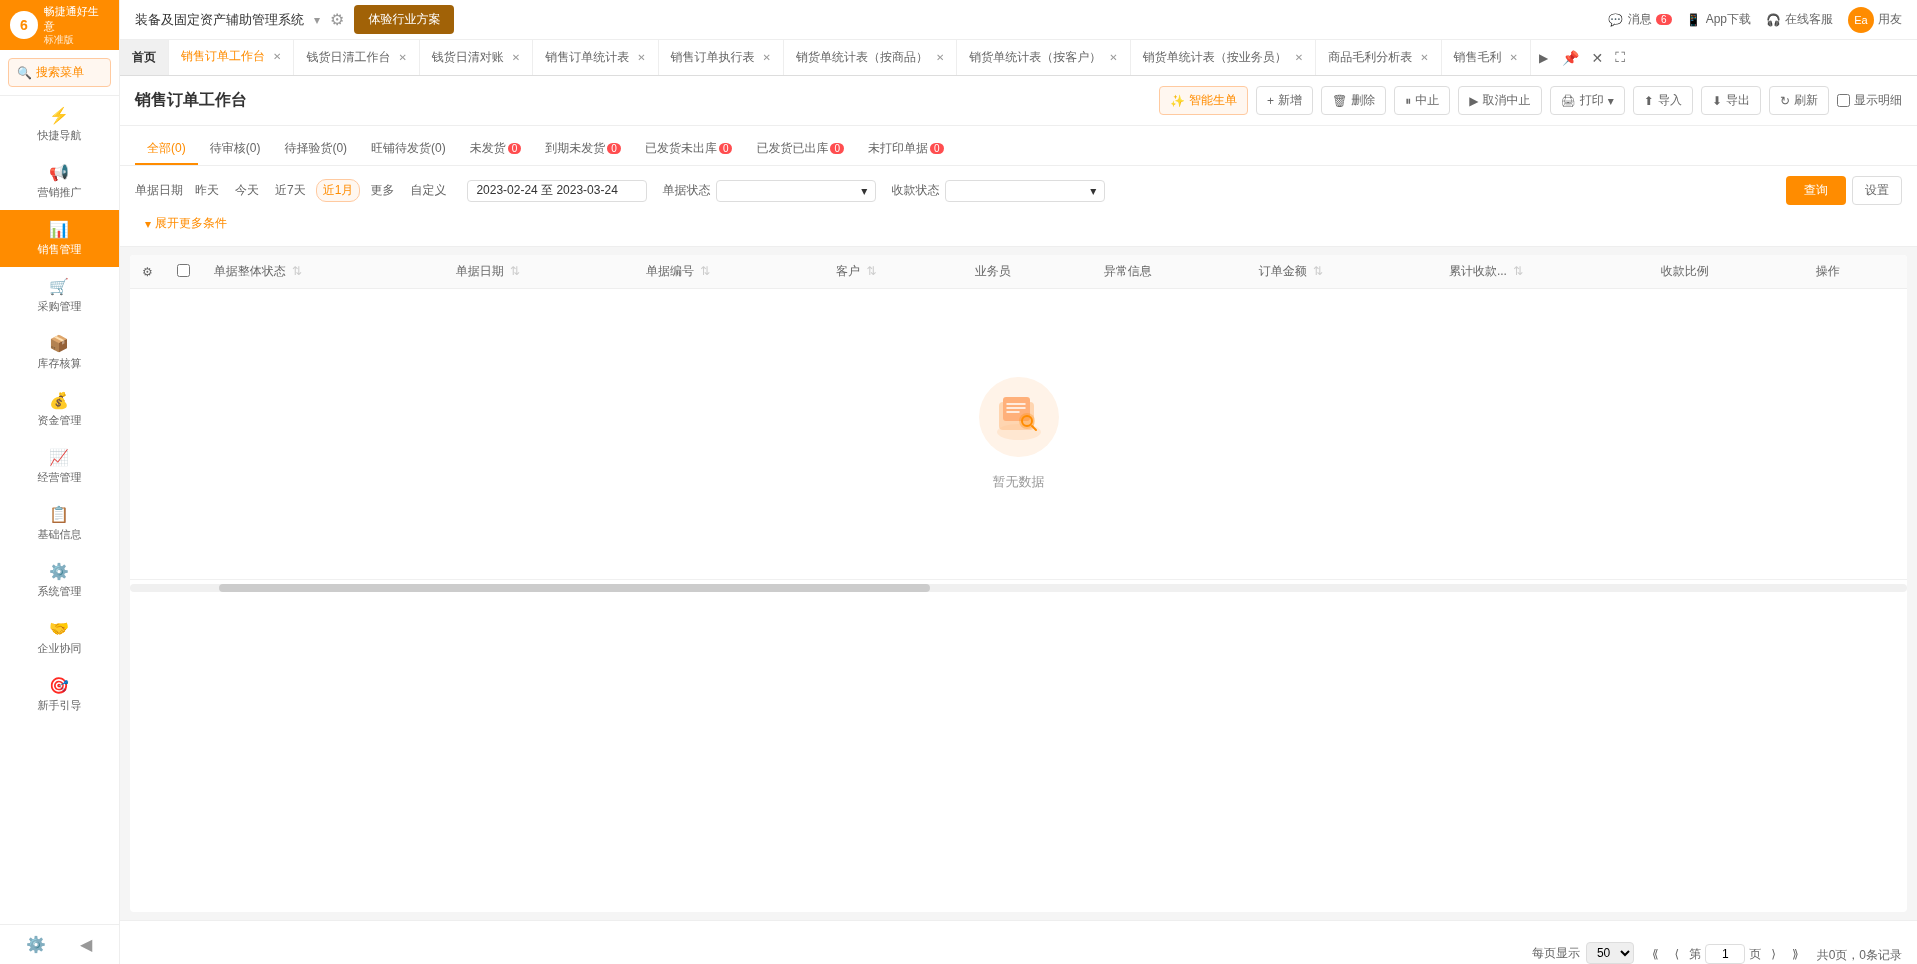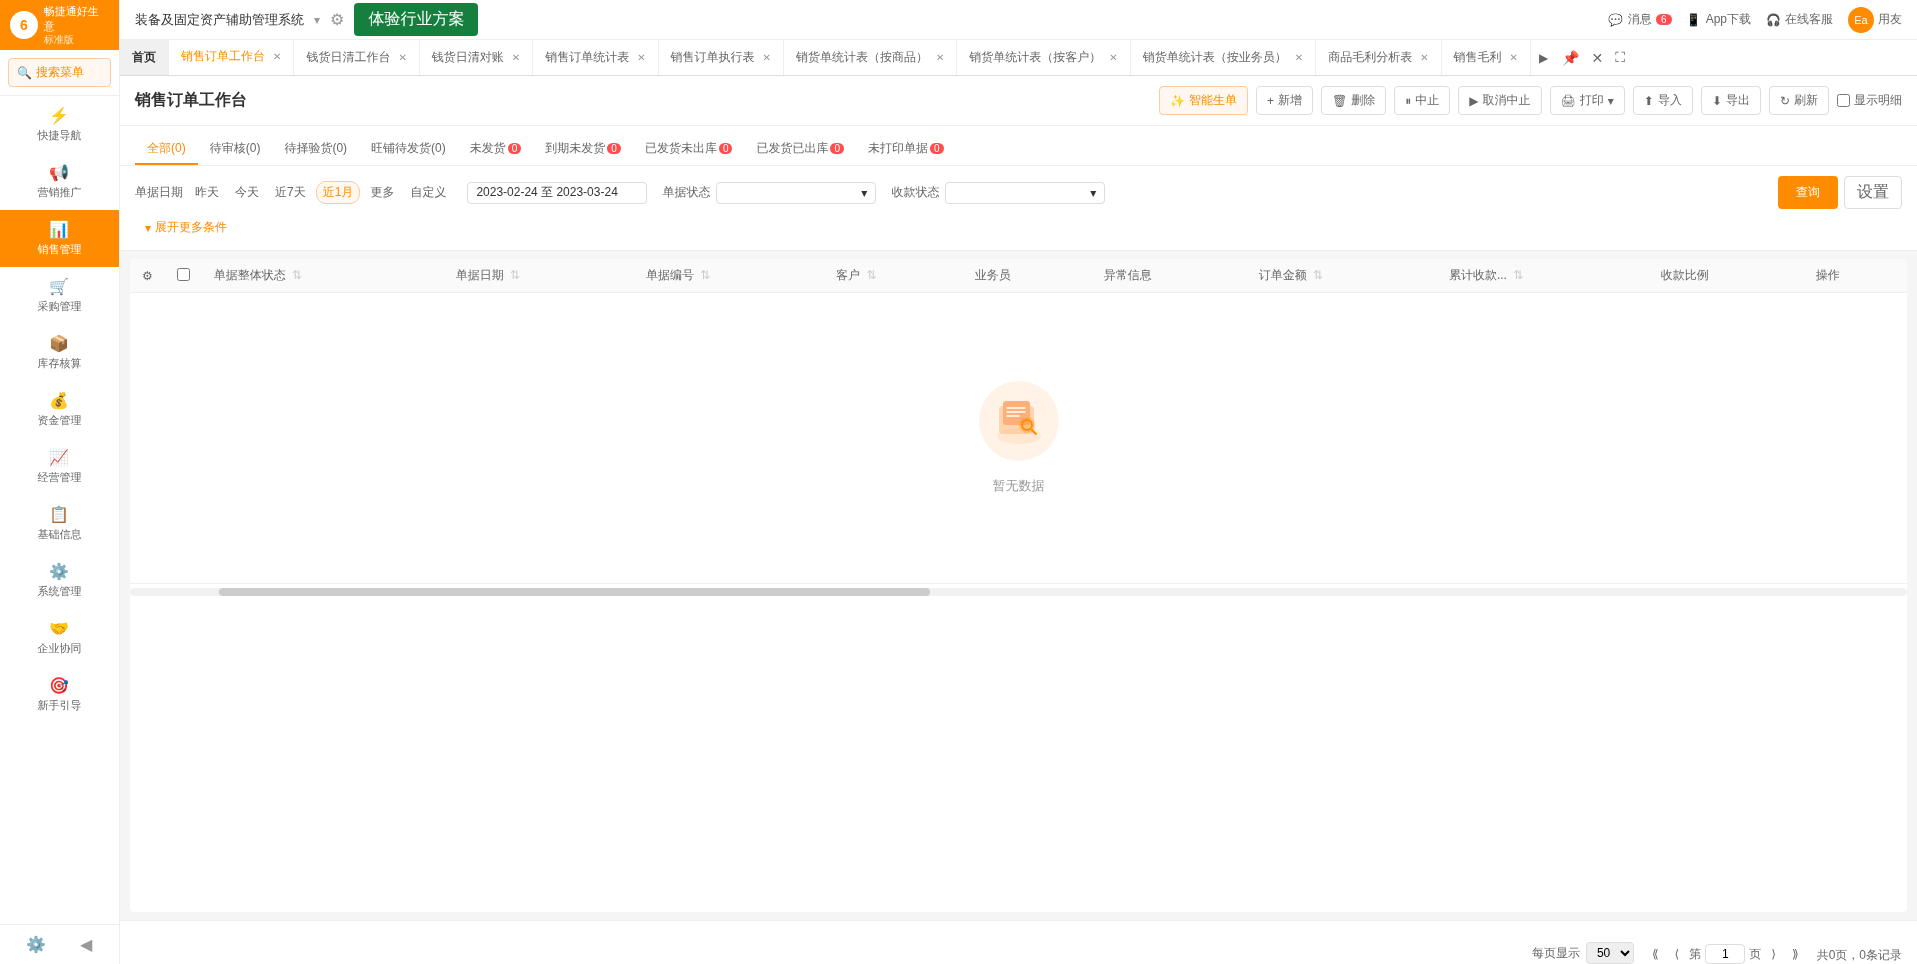--- a/index.html
+++ b/index.html
@@ -18,21 +18,21 @@
     .sidebar-item .s-icon { font-size: 16px; }
     .sidebar-footer { padding: 10px; display: flex; justify-content: space-around; border-top: 1px solid #eee; }
     .sidebar-footer-btn { color: #999; cursor: pointer; font-size: 16px; }
 
     
     .main { flex: 1; display: flex; flex-direction: column; overflow: hidden; }
 
     
     .topbar { height: 40px; background: #fff; border-bottom: 1px solid #eee; display: flex; align-items: center; padding: 0 15px; gap: 10px; flex-shrink: 0; }
     .topbar-settings { color: #999; font-size: 16px; cursor: pointer; }
-    .topbar-industry-btn { background: #15803d; color: #fff; border: none; border-radius: 4px; padding: 6px 14px; font-size: 16px; cursor: pointer; }
+    .topbar-industry-btn { background: #a16207; color: #fff; border: none; border-radius: 4px; padding: 6px 14px; font-size: 12px; cursor: pointer; }
     .topbar-right { display: flex; align-items: center; gap: 15px; margin-left: auto; }
     .topbar-right-item { display: flex; align-items: center; gap: 4px; color: #666; font-size: 12px; cursor: pointer; }
     .badge { background: #ff4d4f; color: #fff; border-radius: 10px; padding: 0 4px; font-size: 10px; min-width: 16px; text-align: center; }
     .user-avatar { width: 26px; height: 26px; background: #ff8c00; border-radius: 50%; display: flex; align-items: center; justify-content: center; color: #fff; font-size: 11px; }
 
     
     .tabbar { height: 36px; background: #fff; border-bottom: 1px solid #ddd; display: flex; align-items: center; overflow: hidden; flex-shrink: 0; }
     .tab-item { height: 48px; padding: 0 12px; display: flex; align-items: center; gap: 5px; font-size: 12px; cursor: pointer; white-space: nowrap; border-right: 1px solid #eee; color: #666; flex-shrink: 0; }
     .tab-item.active { background: #fff; color: #ff8c00; border-bottom: 2px solid #ff8c00; }
     .tab-item.home { background: #f0f0f0; color: #333; font-weight: bold; }
@@ -63,21 +63,21 @@
     .search-field { display: flex; align-items: center; gap: 6px; font-size: 12px; color: #666; }
     .search-field label { white-space: nowrap; color: #666; }
     .date-range-btn { display: flex; align-items: center; gap: 4px; }
     .date-quick { padding: 2px 6px; border-radius: 3px; cursor: pointer; color: #666; font-size: 12px; }
     .date-quick.active { color: #ff8c00; background: #fff7f0; border: 1px solid #ffcaa0; border-radius: 10px; }
     .date-input { border: 1px solid #ddd; border-radius: 4px; padding: 3px 8px; font-size: 12px; color: #333; background: #fff; width: 180px; }
     .select-input { border: 1px solid #ddd; border-radius: 4px; padding: 3px 8px; font-size: 12px; color: #333; background: #fff; width: 160px; display: flex; align-items: center; justify-content: space-between; cursor: pointer; }
     .expand-more { display: flex; align-items: center; justify-content: center; gap: 4px; color: #ff8c00; font-size: 12px; cursor: pointer; padding: 4px 10px; }
     .search-btns { display: flex; gap: 6px; margin-left: auto; }
     .query-btn { background: #ff8c00; color: #fff; border: none; border-radius: 4px; padding: 5px 18px; font-size: 12px; cursor: pointer; }
-    .set-btn { background: #fff; color: #666; border: 1px solid #ddd; border-radius: 4px; padding: 5px 12px; font-size: 16px; cursor: pointer; }
+    .set-btn { background: #fff; color: #666; border: 1px solid #ddd; border-radius: 4px; padding: 5px 12px; font-size: 12px; cursor: pointer; }
 
     
     .table-area { flex: 1; overflow: auto; background: #fff; margin: 8px 10px; border-radius: 4px; }
     .table-toolbar { padding: 8px 12px; display: flex; align-items: center; justify-content: space-between; border-bottom: 1px solid #eee; }
     .record-count { font-size: 12px; color: #666; }
     .record-count span { color: #ff8c00; font-weight: bold; }
     .table-actions { display: flex; gap: 10px; }
     .table-action { display: flex; align-items: center; gap: 3px; font-size: 12px; color: #ff8c00; cursor: pointer; }
     .dot { width: 6px; height: 6px; border-radius: 50%; display: inline-block; margin-right: 2px; }
     .dot-orange { background: #ff8c00; }

